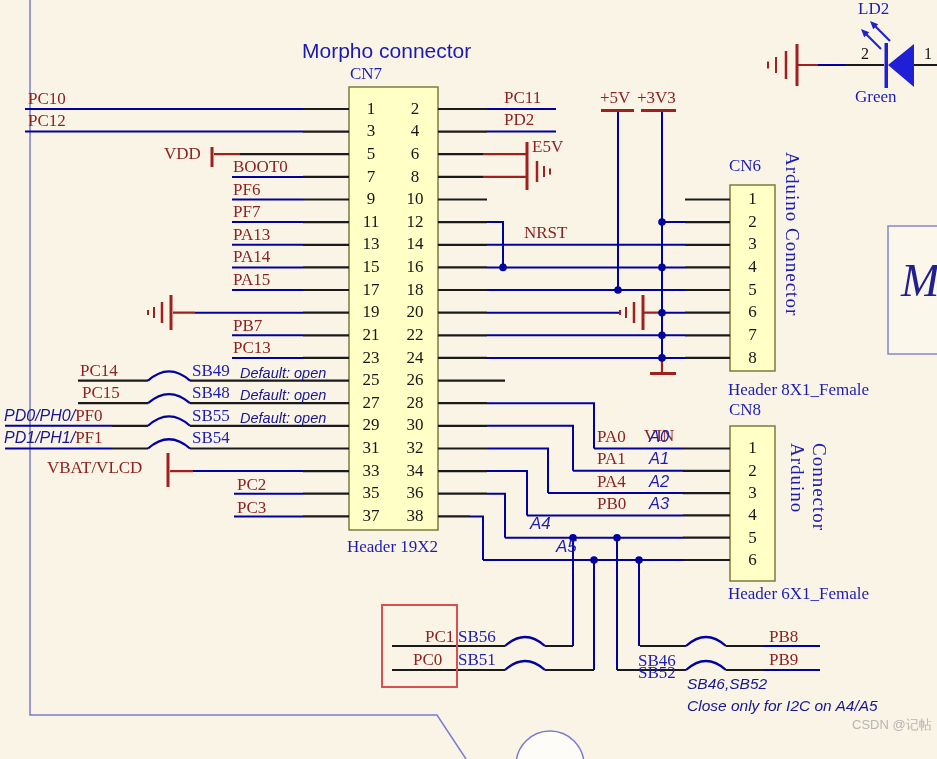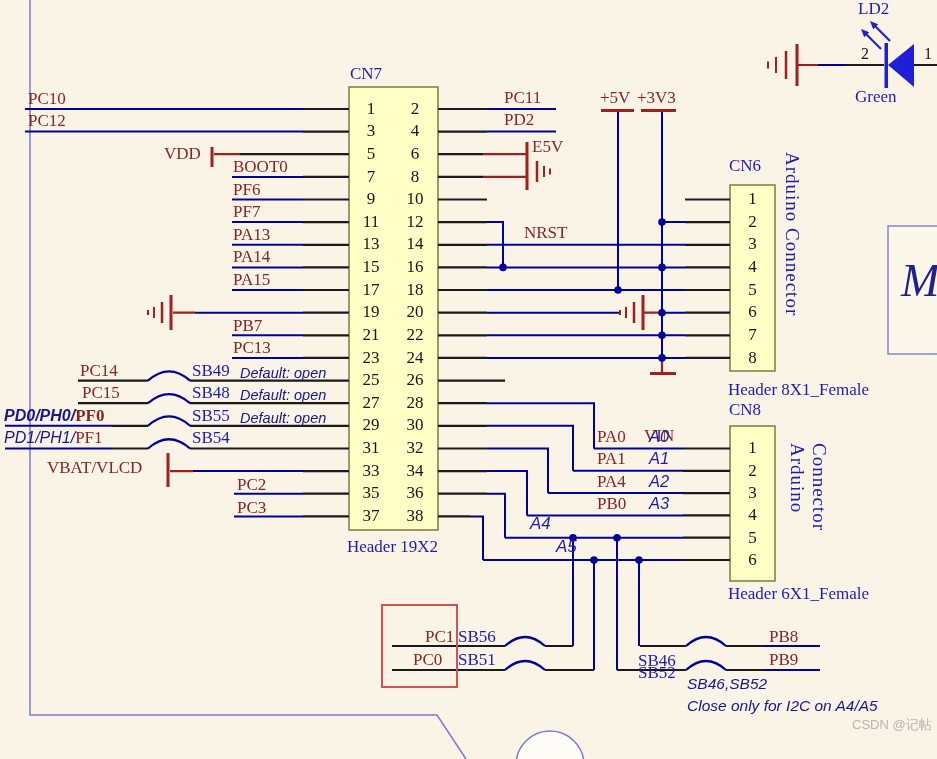--- a/index.html
+++ b/index.html
@@ -143,20 +143,21 @@
       <circle cx="662" cy="357.9" r="3.8"></circle>
       <circle cx="573" cy="537.7" r="3.8"></circle>
         <circle cx="617" cy="537.7" r="3.8"></circle>
       <circle cx="594" cy="560" r="3.8"></circle>
         <circle cx="639" cy="560" r="3.8"></circle>
     </g>
 
     <rect x="382" y="605" width="75" height="82" fill="none" stroke="#D85050" stroke-width="2"></rect>
   </svg>
 
+  <div class="t title" style="left:302px;top:40px;">Morpho connector</div>
 
   <div class="t blu" style="left:350px;top:65px;">CN7</div>
   <div class="t blu" style="left:347px;top:538px;">Header 19X2</div>
   <div class="pin-col rows-cn7" style="left:349px;top:97.7px;width:44px;">
       <div>1</div>
       <div>3</div>
       <div>5</div>
       <div>7</div>
       <div>9</div>
       <div>11</div>
@@ -202,21 +203,21 @@
   <div class="t mar" style="left:233px;top:158px;">BOOT0</div>
   <div class="t mar" style="left:233px;top:181px;">PF6</div>
   <div class="t mar" style="left:233px;top:203px;">PF7</div>
   <div class="t mar" style="left:233px;top:226px;">PA13</div>
   <div class="t mar" style="left:233px;top:248px;">PA14</div>
   <div class="t mar" style="left:233px;top:271px;">PA15</div>
   <div class="t mar" style="left:233px;top:317px;">PB7</div>
   <div class="t mar" style="left:233px;top:339px;">PC13</div>
   <div class="t mar" style="left:80px;top:362px;">PC14</div>
   <div class="t mar" style="left:82px;top:384px;">PC15</div>
-  <div class="t" style="left:4px;top:407px;font-weight:bold;"><span class="ita" style="font-size:16px;">PD0/PH0/</span><span class="mar">PF0</span></div>
+  <div class="t" style="left:4px;top:407px;"><span class="ita" style="font-size:16px;">PD0/PH0/</span><span class="mar">PF0</span></div>
   <div class="t" style="left:4px;top:429px;"><span class="ita" style="font-size:16px;">PD1/PH1/</span><span class="mar">PF1</span></div>
   <div class="t mar" style="left:47px;top:459px;">VBAT/VLCD</div>
   <div class="t mar" style="left:237px;top:476px;">PC2</div>
   <div class="t mar" style="left:237px;top:499px;">PC3</div>
 
   <div class="t blu" style="left:192px;top:362px;">SB49</div>
   <div class="t ita" style="left:240px;top:366px;">Default: open</div>
   <div class="t blu" style="left:192px;top:384px;">SB48</div>
   <div class="t ita" style="left:240px;top:388px;">Default: open</div>
   <div class="t blu" style="left:192px;top:407px;">SB55</div>

